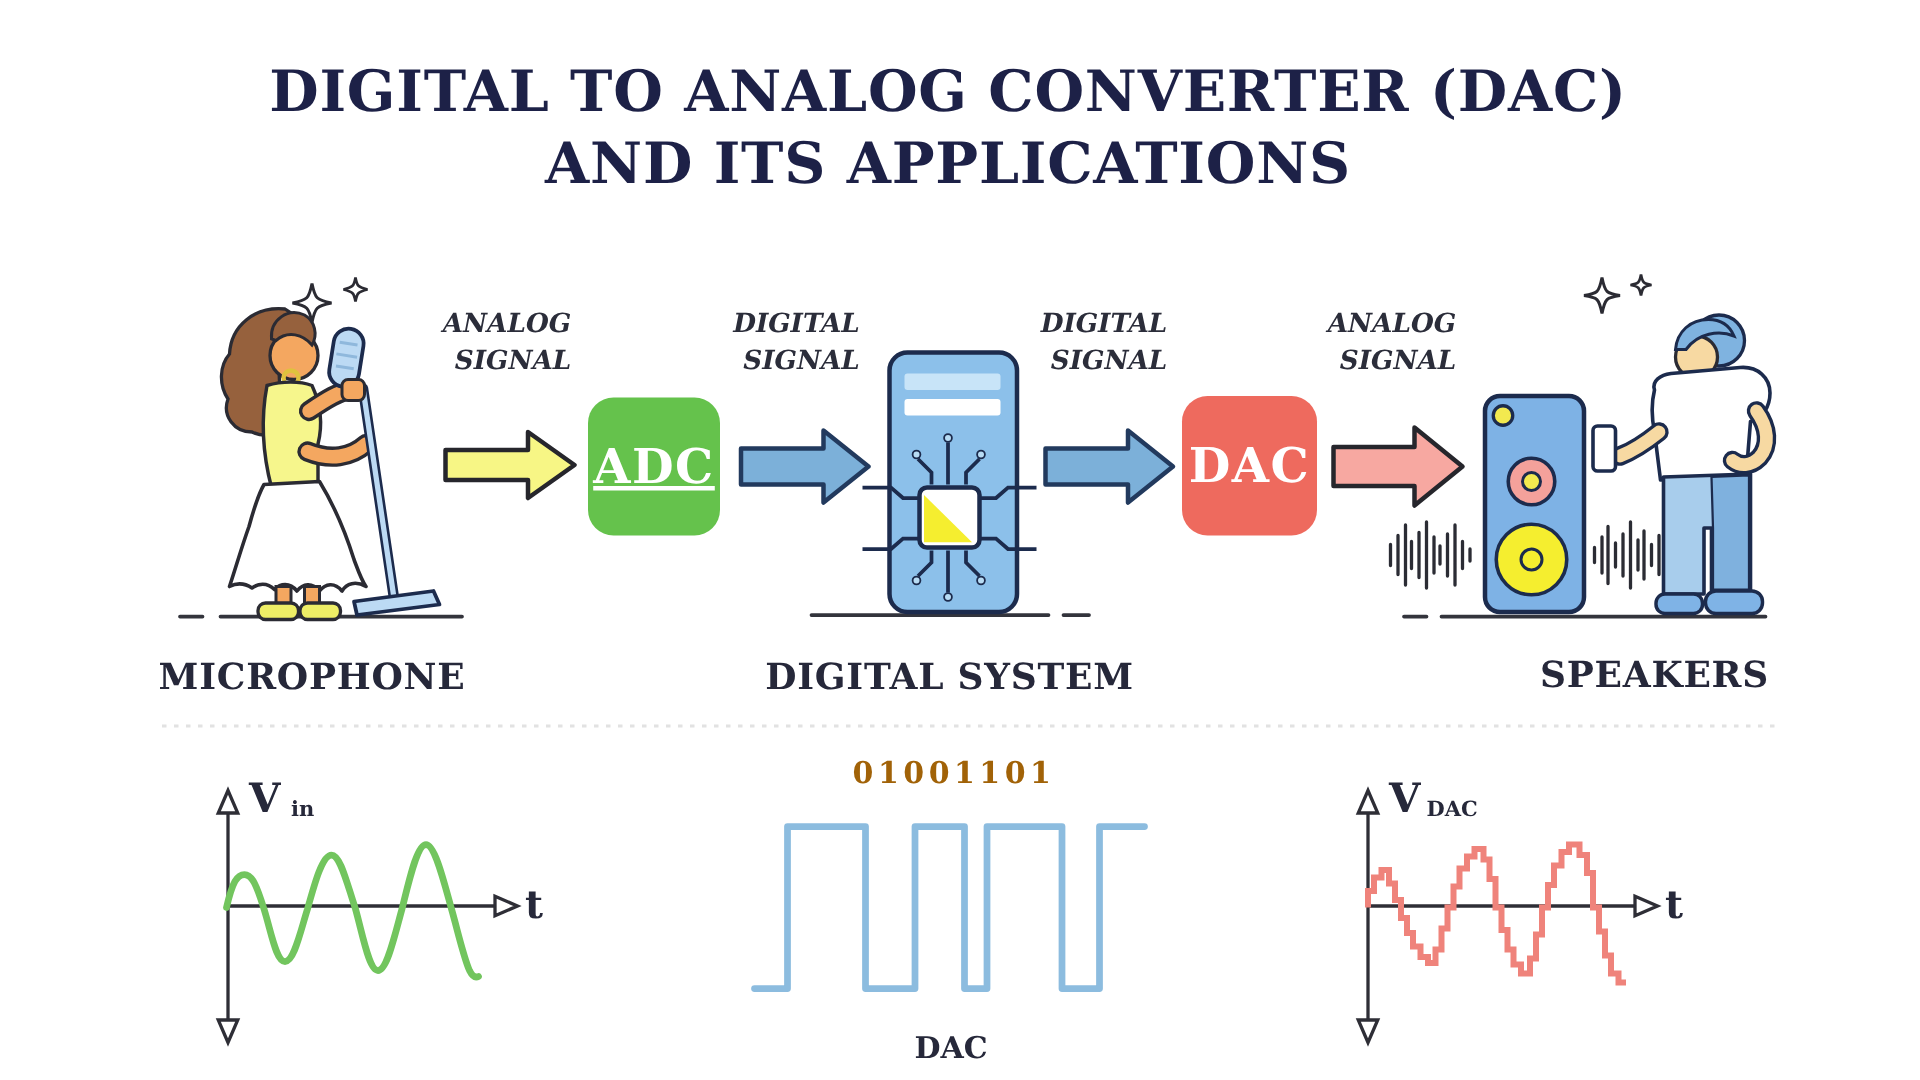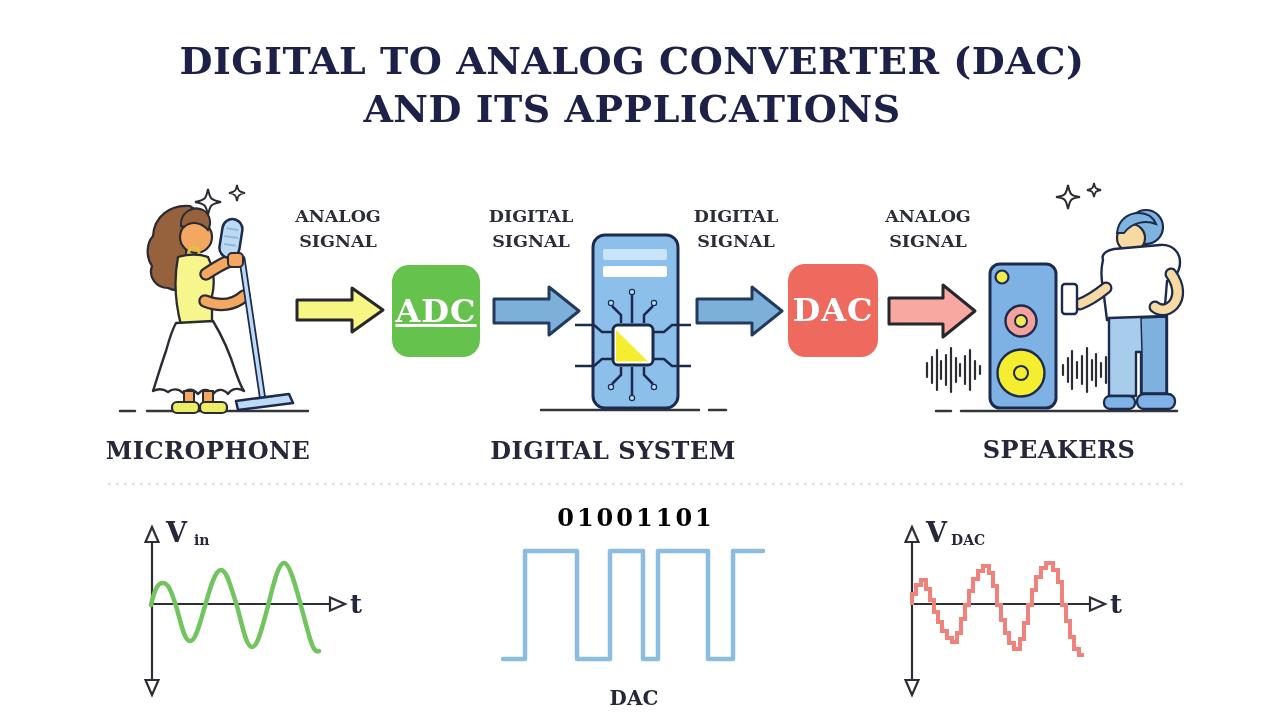--- a/index.html
+++ b/index.html
@@ -4,28 +4,28 @@
 <style>
   html,body{margin:0;padding:0;background:#ffffff;}
   .stage{
     position:relative;width:1280px;height:720px;background:#ffffff;overflow:hidden;
     font-family:"DejaVu Serif","Liberation Serif",serif;
   }
   .stage svg{position:absolute;left:0;top:0;}
   .t{position:absolute;font-weight:bold;color:#2b2d3a;white-space:nowrap;}
   .ctr{transform:translateX(-50%);}
   .title{color:#1d2147;font-size:38px;letter-spacing:.5px;}
-  .sig{font-size:17.5px;line-height:24.5px;text-align:center;color:#2b2d3a;}
+  .sig{font-size:17.5px;line-height:24.5px;text-align:right;color:#2b2d3a;font-style:italic;}
   .sig span{display:block;}
   .boxlbl{color:#ffffff;font-size:32px;letter-spacing:1px;transform:translate(-50%,-50%);}
   .caption{font-size:24px;letter-spacing:.5px;color:#26283a;}
   .axis-v{font-size:27px;color:#26283a;}
   .axis-sub{font-size:14px;color:#26283a;}
   .axis-t{font-size:26px;color:#26283a;}
-  .bits{font-size:24px;letter-spacing:3px;color:#000000;}
+  .bits{font-size:20px;letter-spacing:3px;color:#a16207;}
   .wavecap{font-size:20px;color:#26283a;}
 </style>
 </head>
 <body>
 
 <div class="stage">
 
 <svg width="1280" height="720" viewBox="0 0 1280 720">
 
   <path d="M108,484 H1184" stroke="#e2e2e2" stroke-width="2" stroke-dasharray="3 5" fill="none"></path>
@@ -172,22 +172,22 @@
 </div>
 <div class="t sig ctr" style="left:928px;top:204px;">
   <span>ANALOG</span>
   <span>SIGNAL</span>
 </div>
 
 <div class="t boxlbl" style="left:436px;top:311px;text-decoration:underline;">ADC</div>
 <div class="t boxlbl" style="left:833px;top:310px;">DAC</div>
 
 <div class="t caption ctr" style="left:208px;top:436px;">MICROPHONE</div>
-<div class="t caption ctr" style="left:613px;top:436px;">DIGITAL SYSTEM</div>
-<div class="t caption ctr" style="left:1059px;top:435px;">SPEAKERS</div>
+<div class="t caption ctr" style="left:633px;top:436px;">DIGITAL SYSTEM</div>
+<div class="t caption ctr" style="left:1103px;top:435px;">SPEAKERS</div>
 
 <div class="t axis-v" style="left:166px;top:517px;">V</div>
 <div class="t axis-sub" style="left:194px;top:532px;">in</div>
 <div class="t axis-t" style="left:350px;top:589px;">t</div>
 
 <div class="t bits ctr" style="left:636px;top:503px;">01001101</div>
 <div class="t wavecap ctr" style="left:634px;top:686px;">DAC</div>
 
 <div class="t axis-v" style="left:926px;top:517px;">V</div>
 <div class="t axis-sub" style="left:951px;top:532px;">DAC</div>

